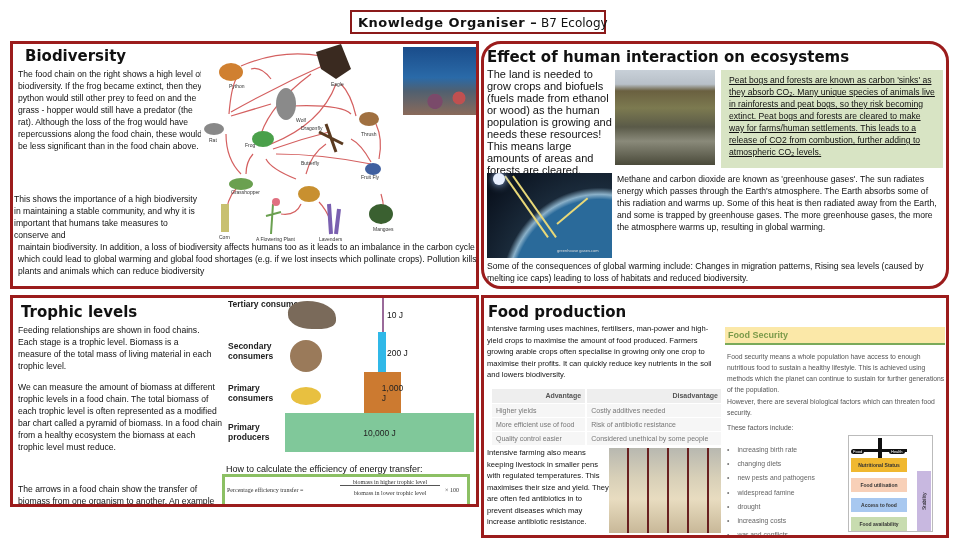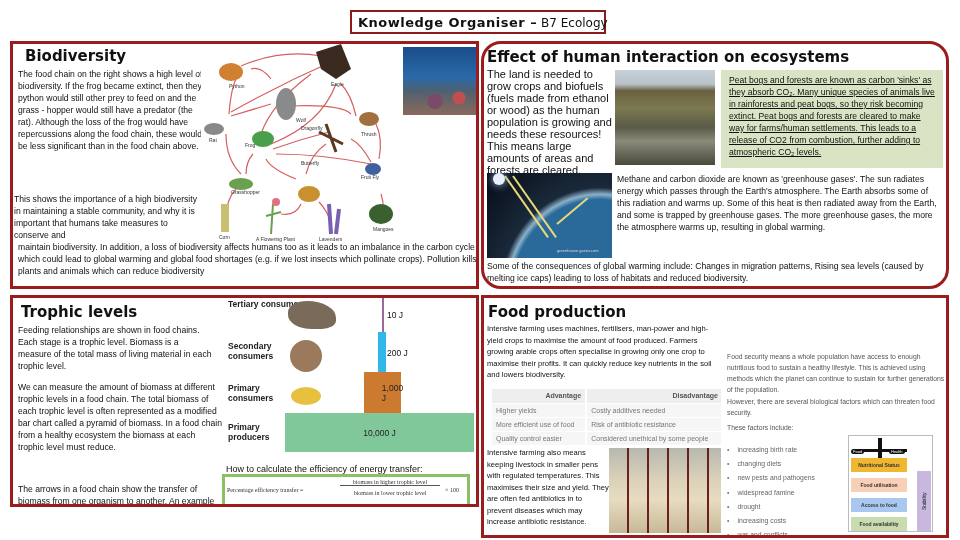--- a/index.html
+++ b/index.html
@@ -220,20 +220,21 @@
         <td>Quality control easier</td>
         <td>Considered unethical by some people</td>
       </tr>
     </tbody>
   </table>
 
   <div class="txt" style="left:3px;top:149px;width:122px;font-size:7.6px;line-height:11.5px;">Intensive farming also means keeping livestock in smaller pens with regulated temperatures. This maximises their size and yield. They are often fed antibiotics in to prevent diseases which may increase antibiotic resistance.</div>
   <div class="pic chickens"></div>
 
   <div class="fs-panel">
+    <div class="fs-title">Food Security</div>
     <div class="fs-txt" style="top:28px;">Food security means a whole population have access to enough nutritious food to sustain a healthy lifestyle. This is achieved using methods which the planet can continue to sustain for further generations of the population.</div>
     <div class="fs-txt" style="top:73px;">However, there are several biological factors which can threaten food security.</div>
     <div class="fs-txt" style="top:99px;">These factors include:</div>
     <ul class="fs-list">
       <li>increasing birth rate</li>
       <li>changing diets</li>
       <li>new pests and pathogens</li>
       <li>widespread famine</li>
       <li>drought</li>
       <li>increasing costs</li>

